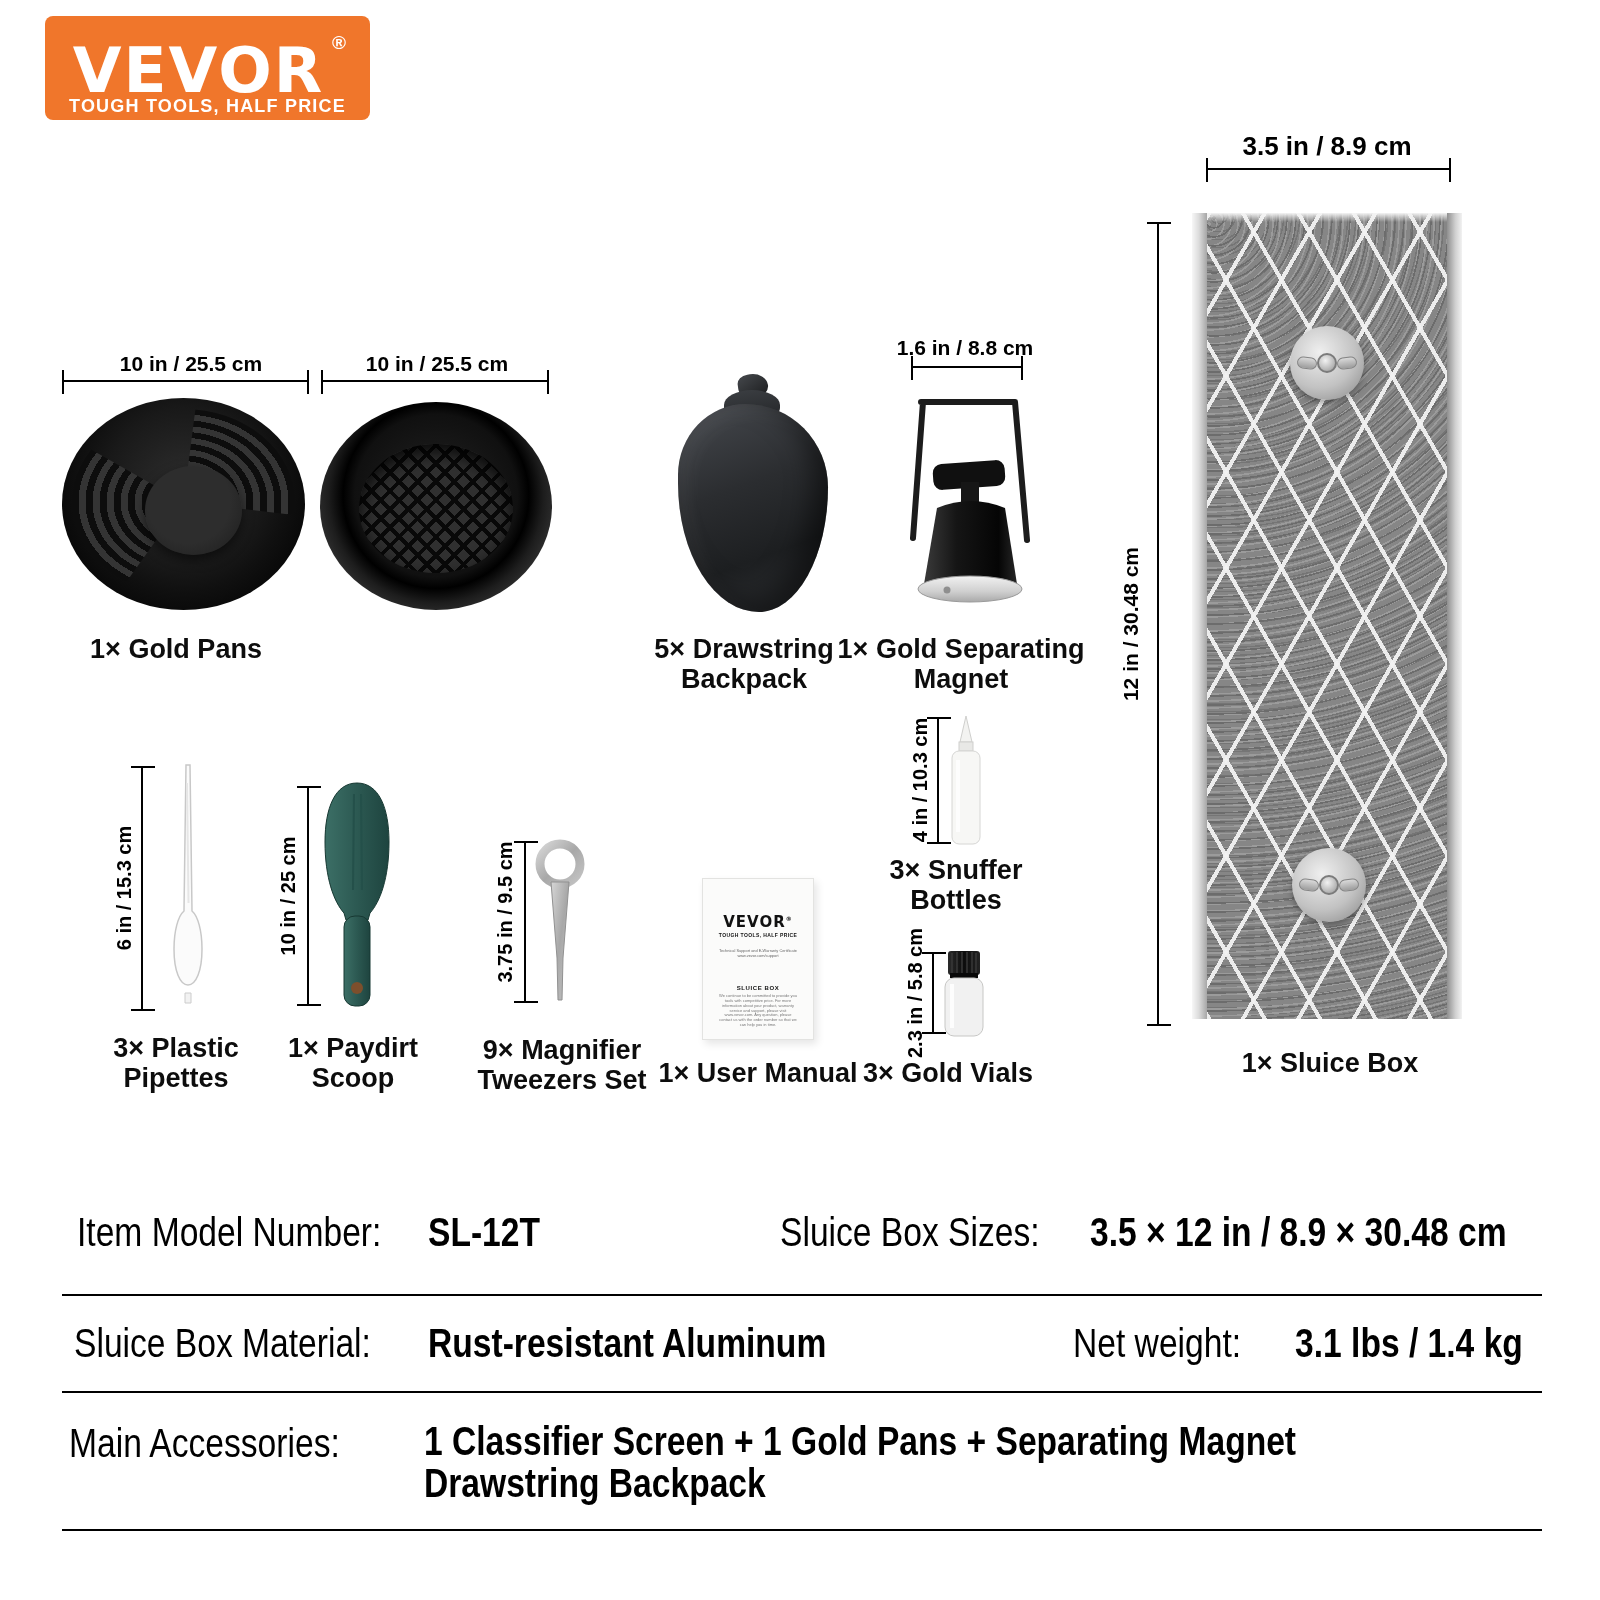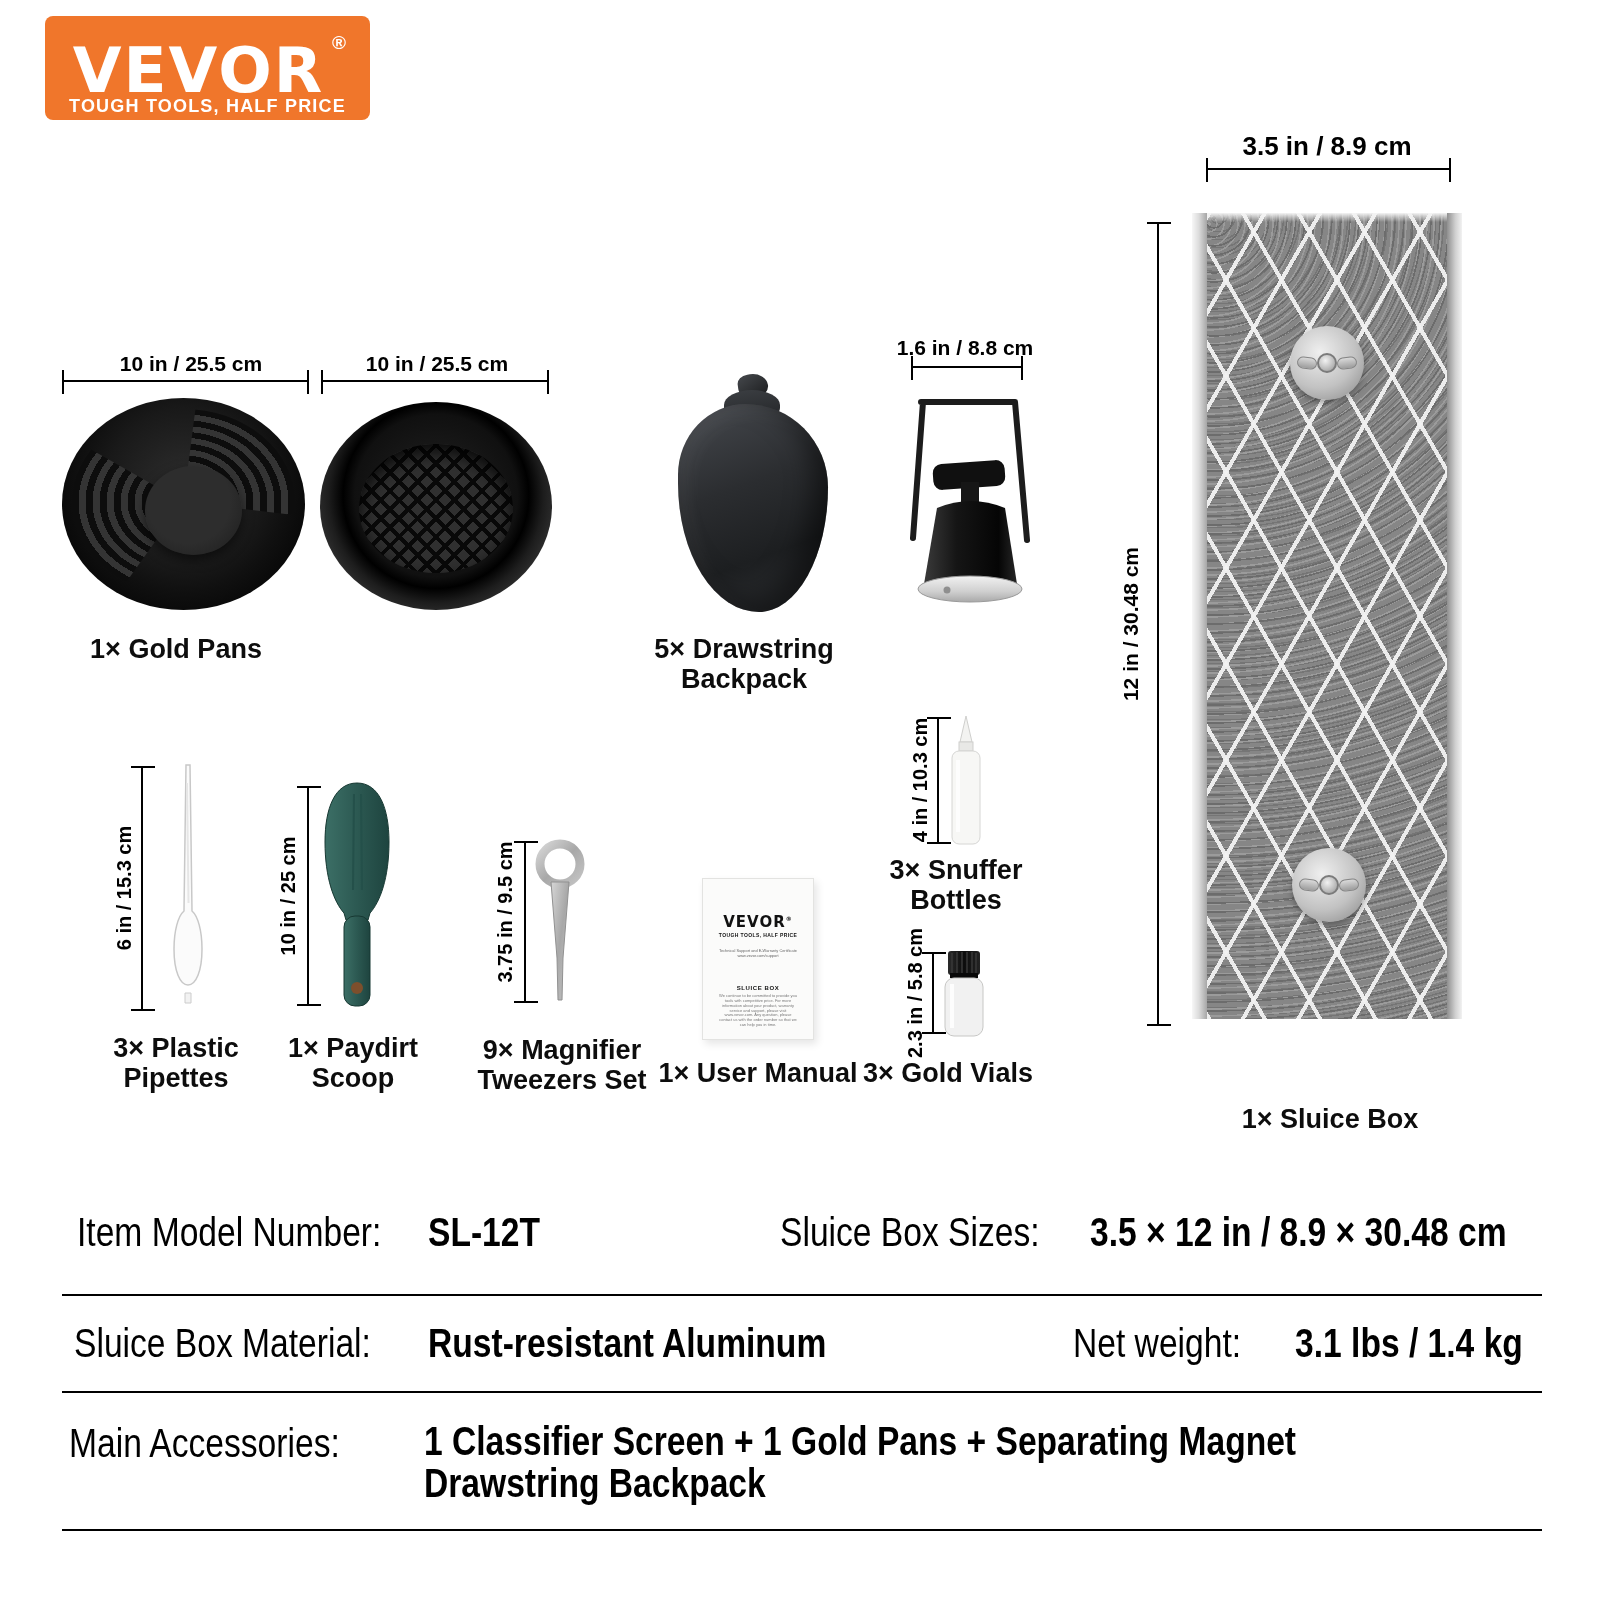--- a/index.html
+++ b/index.html
@@ -161,20 +161,22 @@
         </linearGradient>
       </defs>
       <path d="M20 16 L10 152 M112 16 L124 154 M18 16 H112" fill="none" stroke="#1c1c1c" stroke-width="6" stroke-linecap="round"></path>
       <rect x="30" y="76" width="72" height="26" rx="9" fill="#101010" transform="rotate(-4 66 89)"></rect>
       <rect x="58" y="96" width="18" height="26" fill="#161616"></rect>
       <path d="M34 122 Q68 108 102 122 L114 198 Q68 214 21 198 Z" fill="url(#gmb)"></path>
       <ellipse cx="67" cy="203" rx="52" ry="13" fill="url(#gmbase)" stroke="#9a9a9a"></ellipse>
       <circle cx="44" cy="204" r="3.5" fill="#8f8f8f"></circle>
     </svg>
   </div>
+  <div class="item-label" style="left:961px;top:634px">1× Gold Separating
+Magnet</div>
 
   <div class="dimv" style="left:124px;top:888px">6 in / 15.3 cm</div>
   <div class="vdim" style="left:141px;top:767px;height:243px"></div>
   <div class="art" style="left:170px;top:763px">
     <svg width="36" height="250" viewBox="0 0 36 250">
       <path d="M16 2 L20 2 L22 148 C28 153 32 168 32 186 C32 208 26 222 18 222 C10 222 4 208 4 186 C4 168 8 153 14 148 Z" fill="#fbfbfb" stroke="#c8c8c8" stroke-width="1.5"></path>
       <path d="M15 230 h6 v10 h-6 z" fill="#f2f2f2" stroke="#cccccc"></path>
       <path d="M17 20 L18.5 140" stroke="#e6e6e6" stroke-width="2" fill="none"></path>
     </svg>
   </div>
@@ -275,21 +277,21 @@
       <span class="wn-w l"></span>
       <span class="wn-w r"></span>
       <span class="wn-c"></span>
     </div>
     <div class="plate" style="left:100px;top:635px">
       <span class="wn-w l"></span>
       <span class="wn-w r"></span>
       <span class="wn-c"></span>
     </div>
   </div>
-  <div class="item-label" style="left:1330px;top:1104px">1× Sluice Box</div>
+  <div class="item-label" style="left:1330px;top:1048px">1× Sluice Box</div>
 
   <div class="spec-label" style="left:77px;top:1209px">Item Model Number:</div>
   <div class="spec-value" style="left:428px;top:1209px">SL-12T</div>
   <div class="spec-label" style="left:780px;top:1209px">Sluice Box Sizes:</div>
   <div class="spec-value" style="left:1090px;top:1209px">3.5 × 12 in / 8.9 × 30.48 cm</div>
   <div class="spec-line" style="top:1294px"></div>
 
   <div class="spec-label" style="left:74px;top:1320px">Sluice Box Material:</div>
   <div class="spec-value" style="left:428px;top:1320px">Rust-resistant Aluminum</div>
   <div class="spec-label" style="left:1073px;top:1320px">Net weight:</div>

